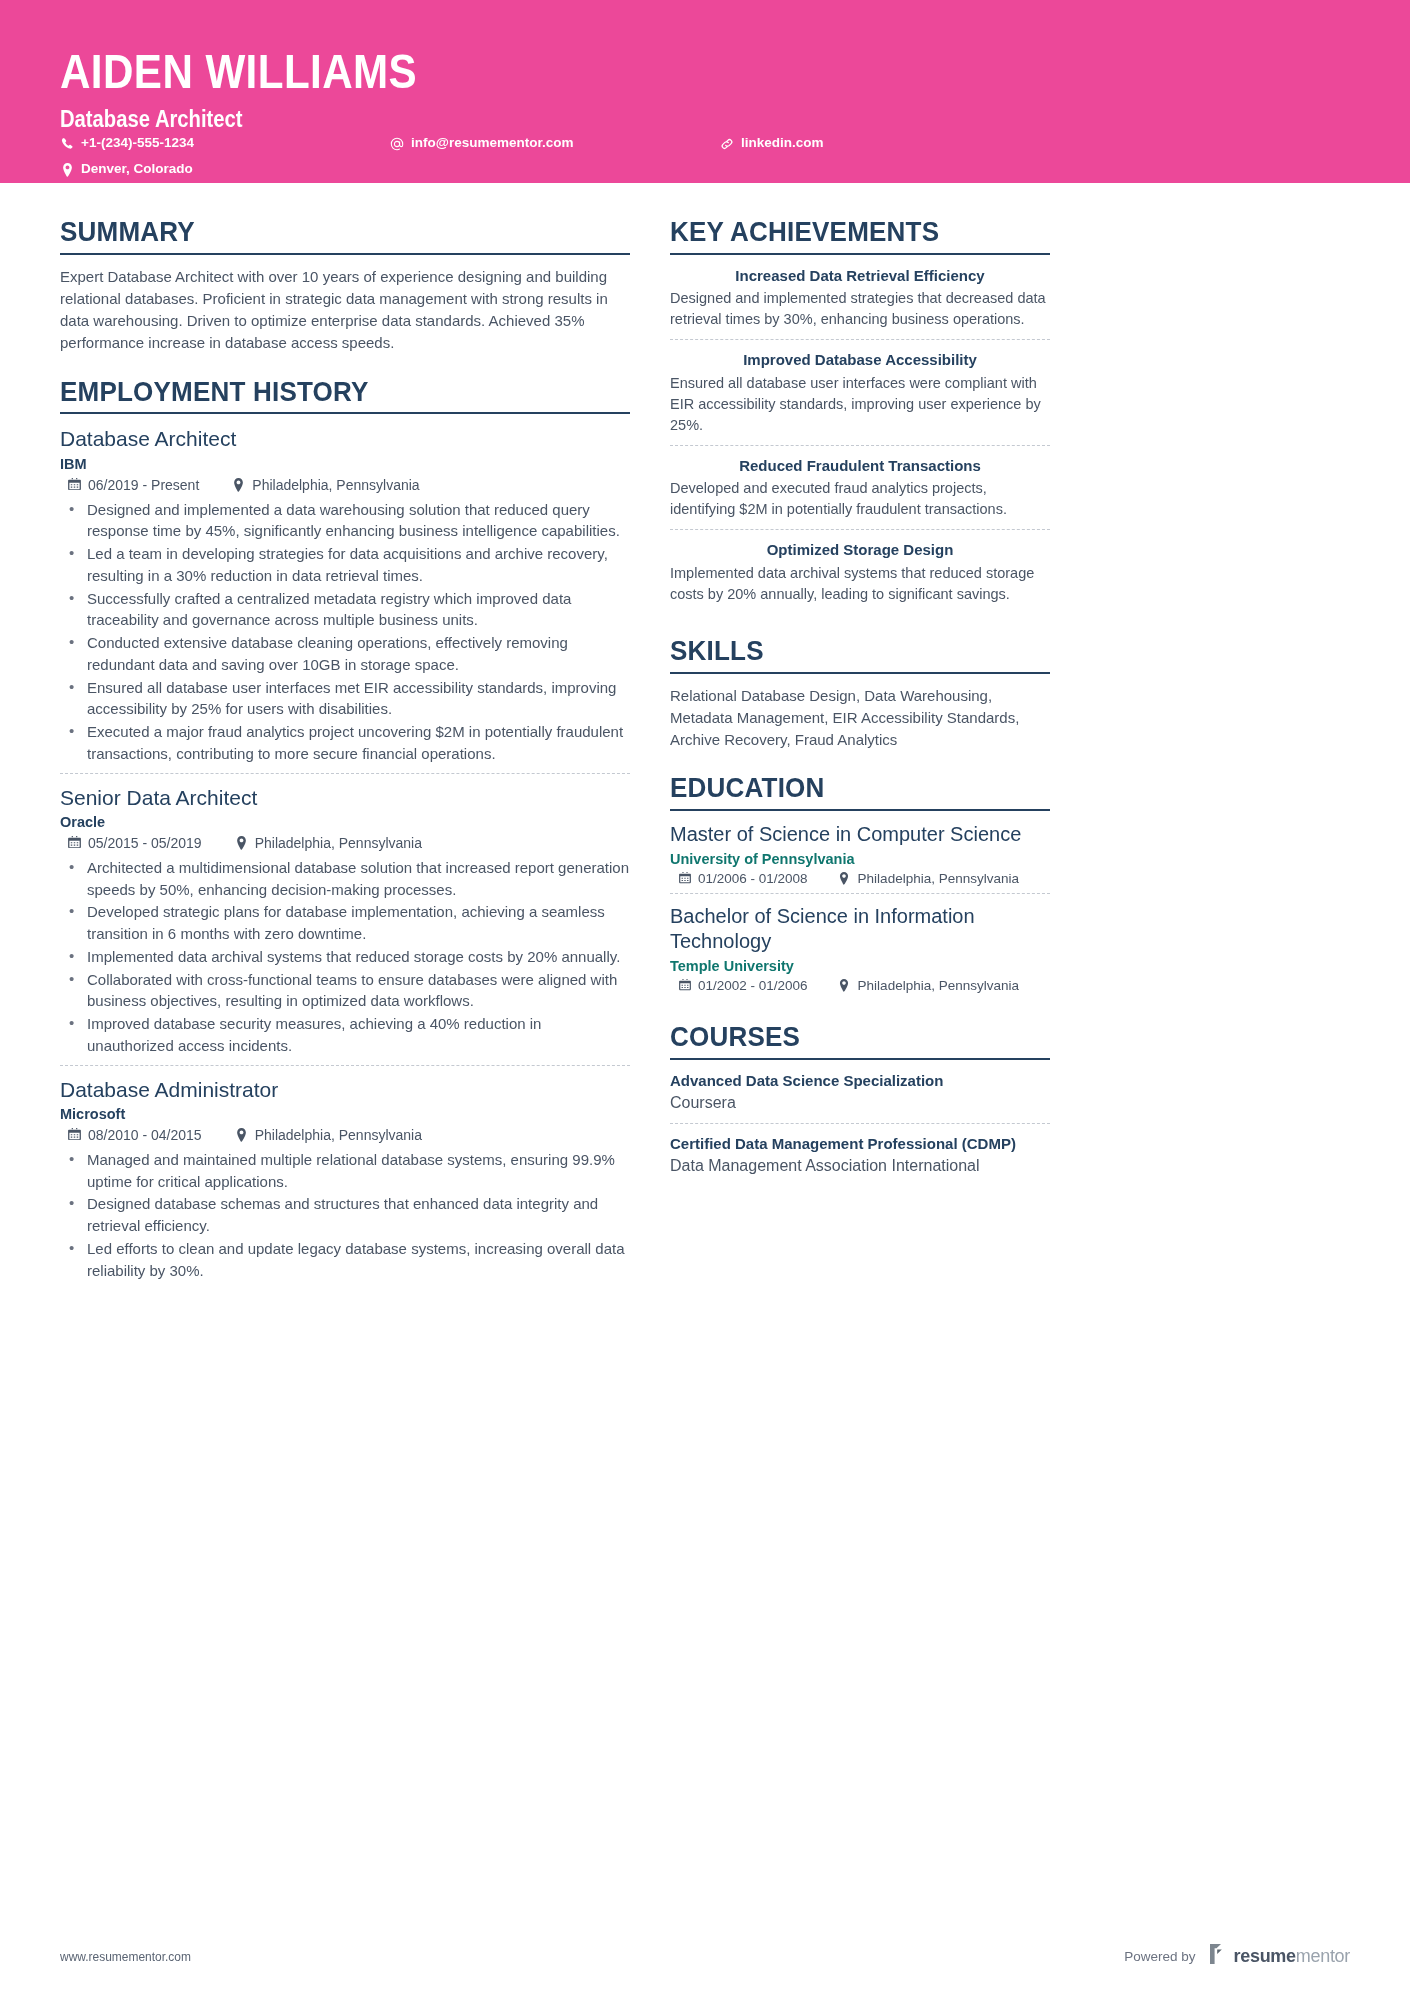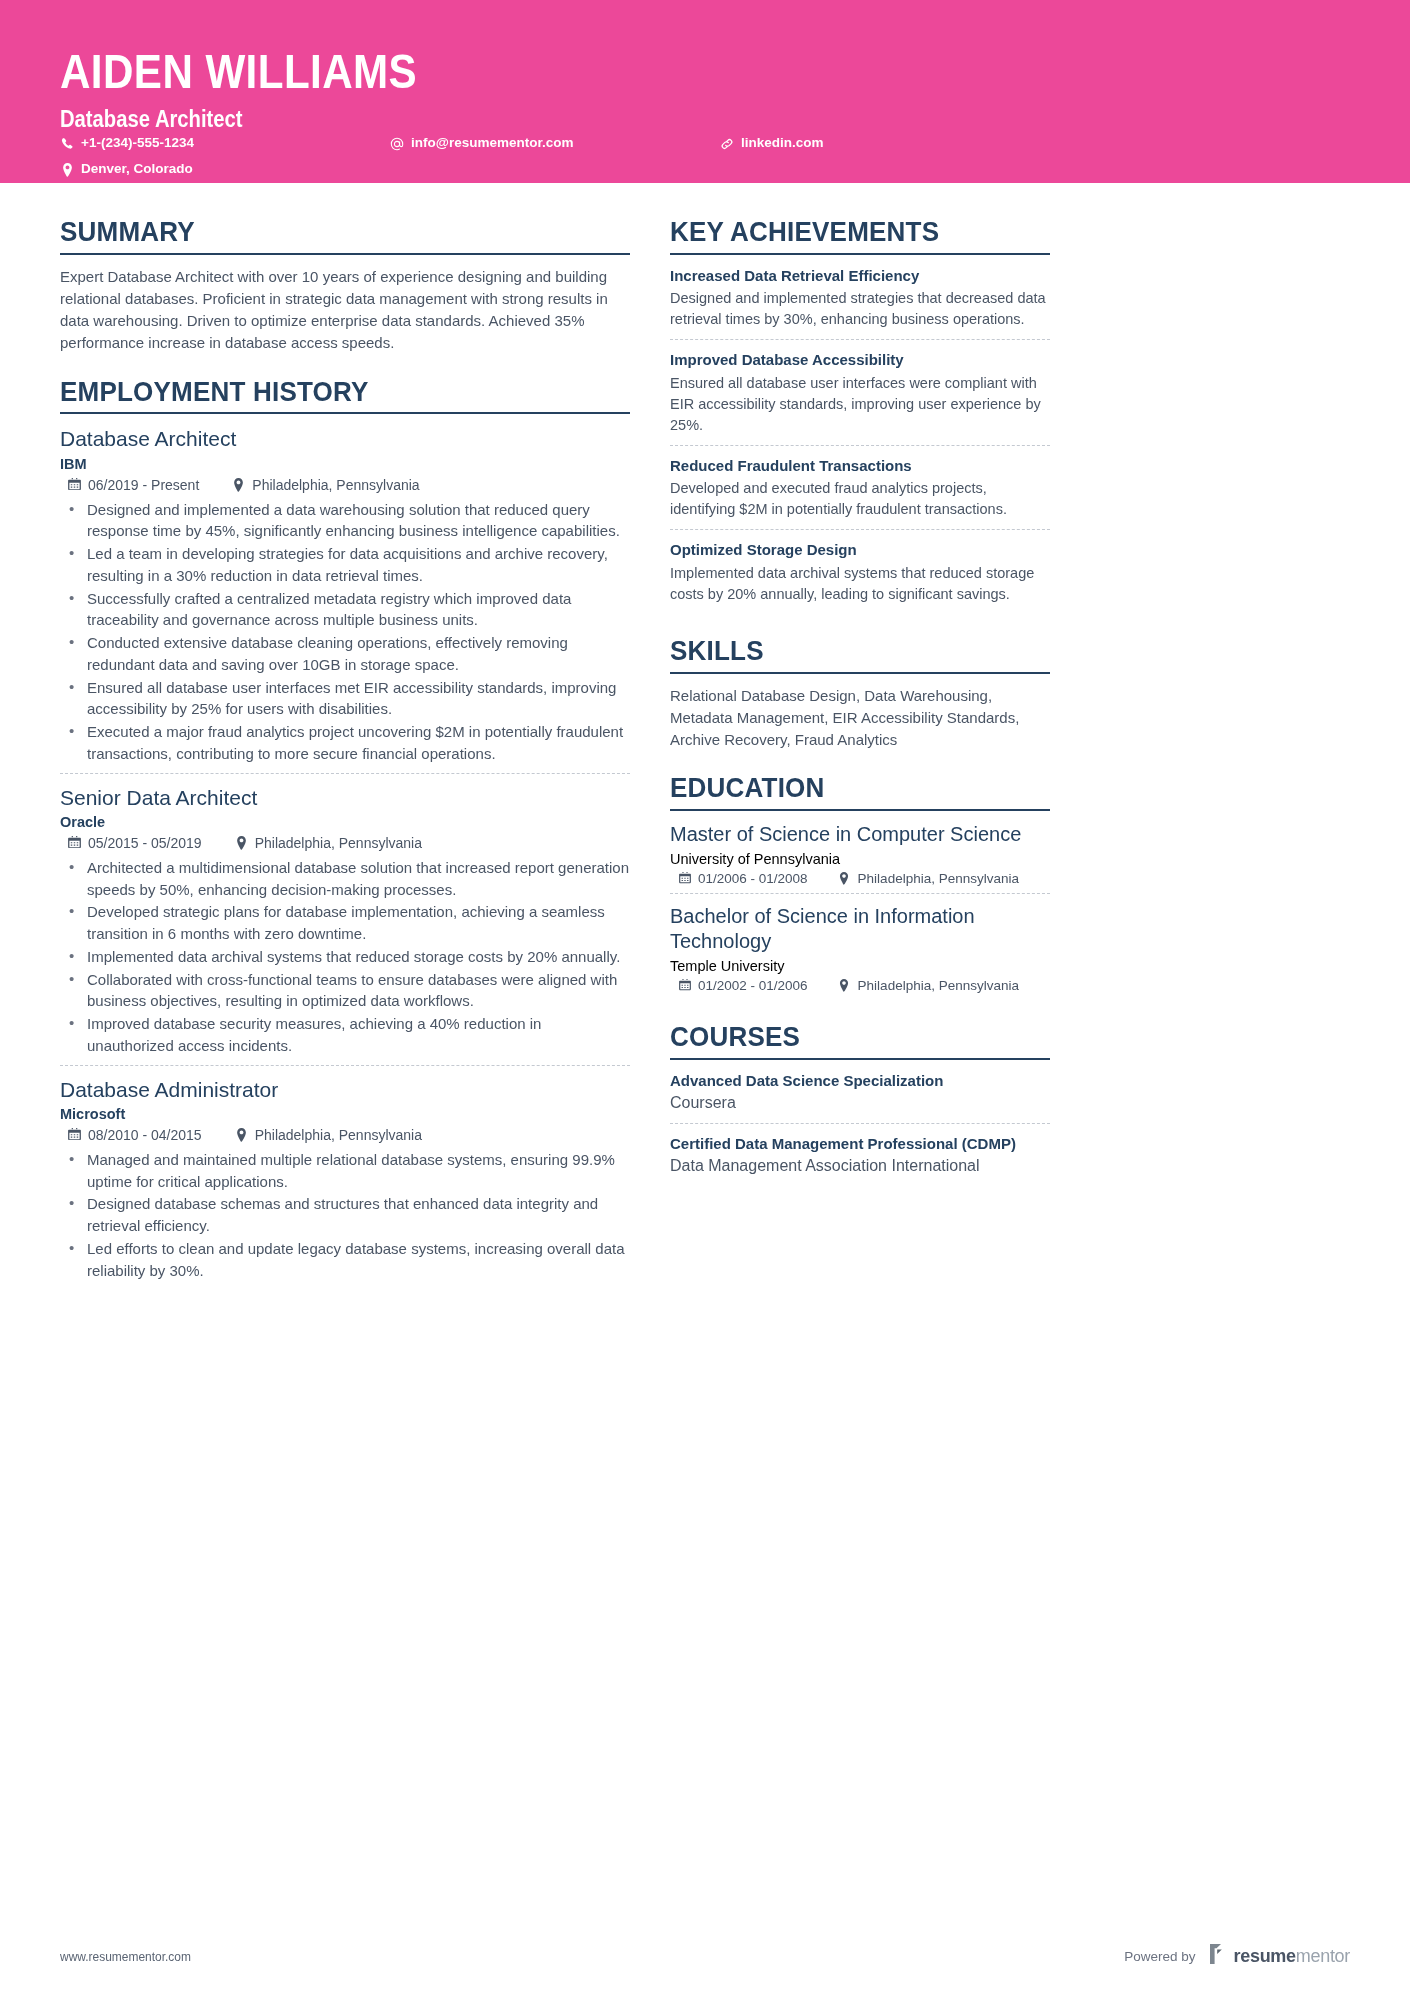--- a/index.html
+++ b/index.html
@@ -166,20 +166,21 @@
 
   
   .ach { padding-bottom: 9px; }
   .ach + .ach { border-top: 1px dashed #c4c9d1; padding-top: 10px; }
   .ach-title {
     font-size: 15px;
     font-weight: 700;
     color: #25415f;
     margin-bottom: 3px;
     line-height: 1.3;
+    text-align: center;
   }
   .ach-desc {
     font-size: 14.5px;
     line-height: 1.45;
     color: #4a5565;
   }
 
   
   .skills-text {
     font-size: 15px;
@@ -192,22 +193,22 @@
   .edu + .edu { border-top: 1px dashed #c4c9d1; padding-top: 10px; }
   .edu-degree {
     font-size: 20px;
     color: #25415f;
     font-weight: 400;
     line-height: 1.28;
     margin-bottom: 3px;
   }
   .edu-school {
     font-size: 14.5px;
-    font-weight: 400;
-    color: #000000;
+    font-weight: 700;
+    color: #0f766e;
     margin-bottom: 4px;
   }
   .edu-meta {
     display: flex;
     align-items: center;
     font-size: 13.5px;
     color: #4a5565;
   }
   .edu-meta .meta-item + .meta-item { margin-left: 22px; }
 

